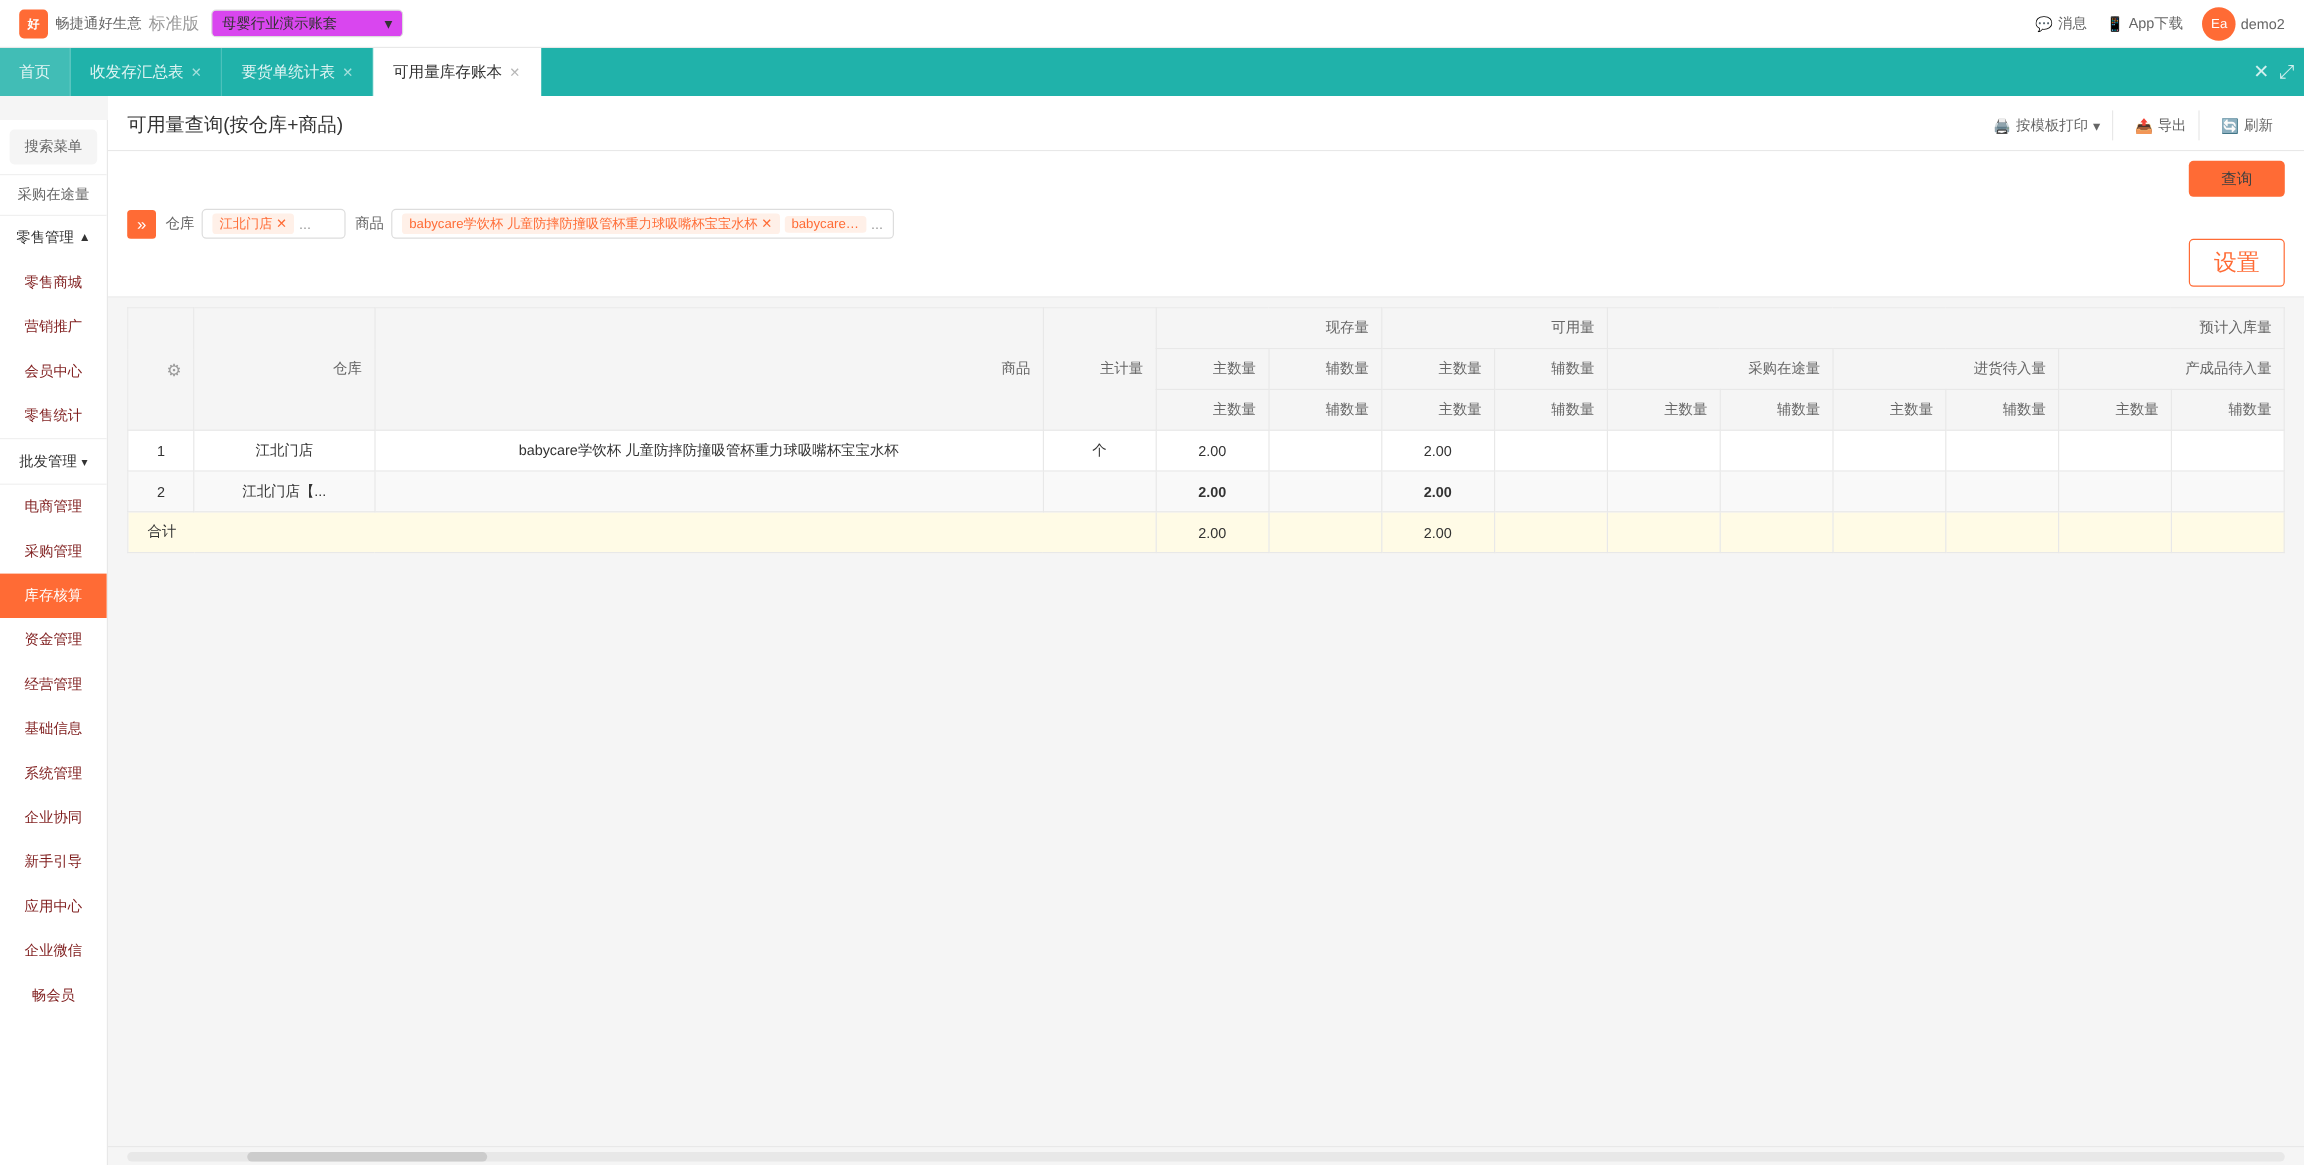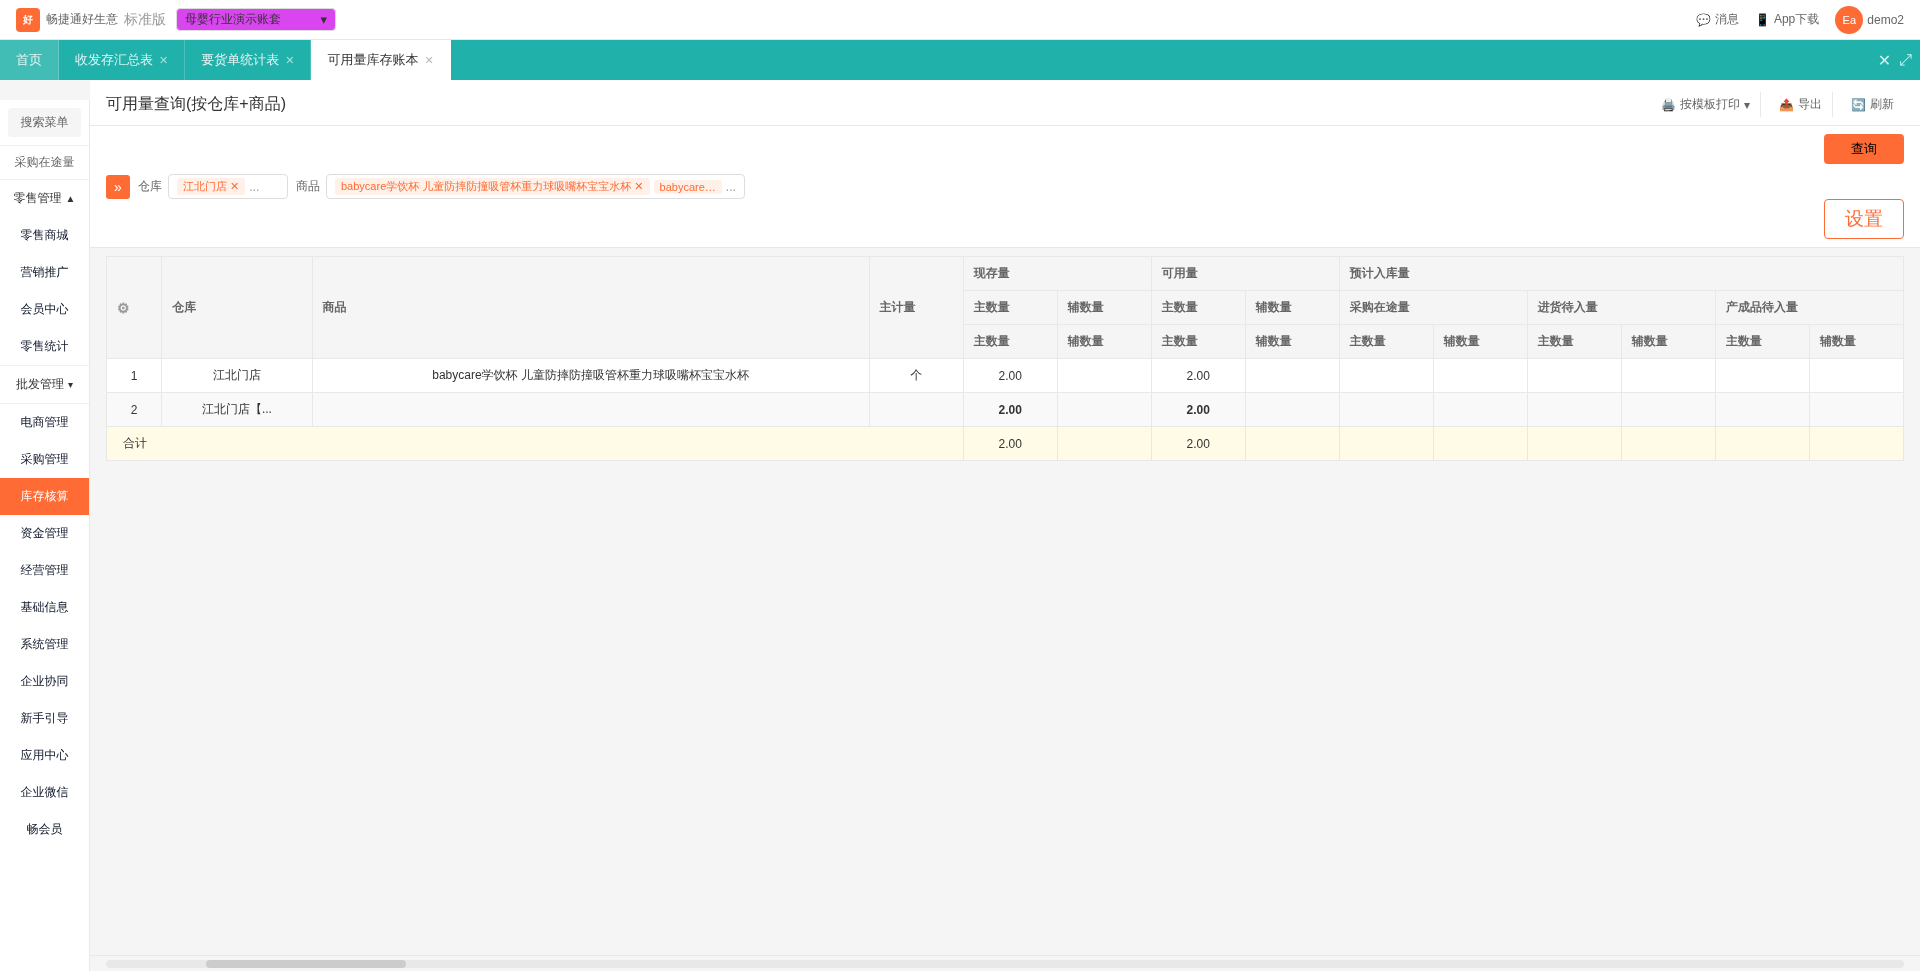--- a/index.html
+++ b/index.html
@@ -31,21 +31,21 @@
 
     
     .main-layout { display: flex; flex: 1; overflow: hidden; }
 
     
     .sidebar { width: 90px; background: #fff; border-right: 1px solid #e8e8e8; display: flex; flex-direction: column; flex-shrink: 0; overflow-y: auto; margin-top: 20px; }
     .sidebar-search { padding: 8px; border-bottom: 1px solid #f0f0f0; }
     .sidebar-search-btn { width: 100%; padding: 6px; background: #f5f5f5; border: none; border-radius: 4px; font-size: 12px; color: #666; cursor: pointer; text-align: center; }
     .sidebar-nav-btn { padding: 8px; text-align: center; font-size: 12px; color: #666; cursor: pointer; border-bottom: 1px solid #f0f0f0; }
     .sidebar-group { border-bottom: 1px solid #f0f0f0; }
-    .sidebar-item { padding: 10px 8px; text-align: center; font-size: 12px; color: #0f172a; cursor: pointer; display: flex; align-items: center; justify-content: center; gap: 4px; }
+    .sidebar-item { padding: 10px 8px; text-align: center; font-size: 12px; color: #7f1d1d; cursor: pointer; display: flex; align-items: center; justify-content: center; gap: 4px; }
     .sidebar-item.active { background: #ff6b35; color: #fff; }
     .sidebar-group-header { padding: 10px 8px; text-align: center; font-size: 12px; color: #333; cursor: pointer; display: flex; align-items: center; justify-content: center; gap: 4px; }
     .sidebar-group-header .arrow { font-size: 10px; }
 
     
     .content-area { flex: 1; display: flex; flex-direction: column; overflow: hidden; }
 
     
     .page-header { padding: 12px 16px 8px; display: flex; align-items: center; justify-content: space-between; background: #fff; border-bottom: 1px solid #e8e8e8; flex-shrink: 0; }
     .page-title { font-size: 16px; font-weight: 500; color: #333; }
@@ -55,29 +55,29 @@
 
     
     .filter-bar { padding: 8px 16px; background: #fff; border-bottom: 1px solid #e8e8e8; display: flex; align-items: center; gap: 8px; flex-shrink: 0; }
     .expand-btn { width: 24px; height: 24px; background: #ff6b35; color: white; border: none; border-radius: 3px; cursor: pointer; display: flex; align-items: center; justify-content: center; font-size: 14px; }
     .filter-group { display: flex; align-items: center; gap: 6px; }
     .filter-label { font-size: 12px; color: #666; }
     .filter-value-box { display: flex; align-items: center; gap: 4px; border: 1px solid #ddd; border-radius: 4px; padding: 3px 8px; background: #fff; min-width: 120px; flex-wrap: wrap; max-width: 400px; }
     .filter-tag { display: flex; align-items: center; gap: 3px; background: #fff0e8; color: #ff6b35; padding: 1px 6px; border-radius: 3px; font-size: 11px; }
     .filter-tag .remove { cursor: pointer; font-size: 11px; }
     .filter-more { color: #999; font-size: 12px; cursor: pointer; }
-    .query-btn { padding: 6px 20px; background: #ff6b35; color: #000000; border: none; border-radius: 4px; cursor: pointer; font-size: 13px; }
+    .query-btn { padding: 6px 20px; background: #ff6b35; color: #404040; border: none; border-radius: 4px; cursor: pointer; font-size: 13px; }
     .setting-btn { padding: 6px 20px; background: #fff; color: #ff6b35; border: 1px solid #ff6b35; border-radius: 4px; cursor: pointer; font-size: 19px; margin-top: 31px; }
     .filter-actions { display: flex; flex-direction: column; gap: 4px; }
 
     
     .table-container { flex: 1; overflow: auto; padding: 8px 16px; }
     table { width: 100%; border-collapse: collapse; background: #fff; border: 1px solid #e8e8e8; }
     thead tr { background: #f5f5f5; }
-    th { padding: 8px 10px; text-align: left; font-size: 12px; color: #666; font-weight: 700; border: 1px solid #e8e8e8; white-space: nowrap; }
+    th { padding: 8px 10px; text-align: right; font-size: 12px; color: #666; font-weight: 400; border: 1px solid #e8e8e8; white-space: nowrap; }
     td { padding: 8px 10px; text-align: center; font-size: 12px; color: #333; border: 1px solid #e8e8e8; }
     .settings-icon { color: #999; font-size: 14px; cursor: pointer; }
 
     
     .summary-row { background: #fffbe6; }
     .summary-row td { font-weight: 500; }
 
     
     .table-footer { height: 16px; background: #f5f5f5; border-top: 1px solid #e8e8e8; display: flex; align-items: center; padding: 0 16px; flex-shrink: 0; }
     .scrollbar-track { flex: 1; height: 8px; background: #e8e8e8; border-radius: 4px; position: relative; }

